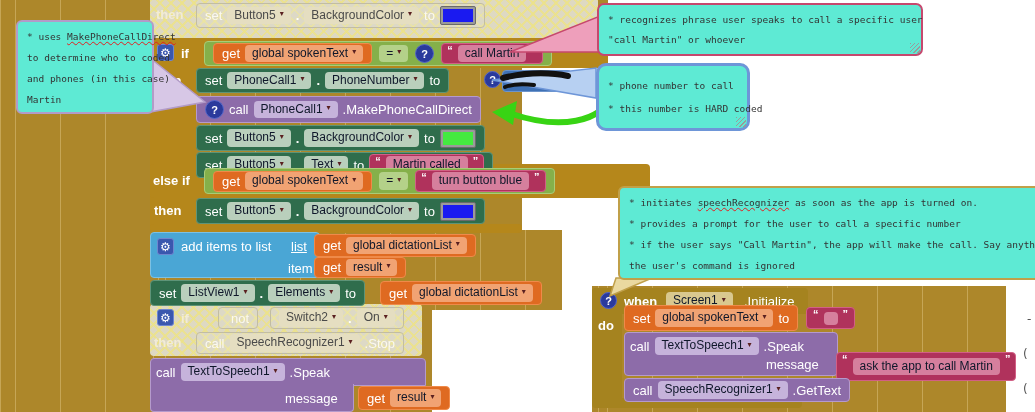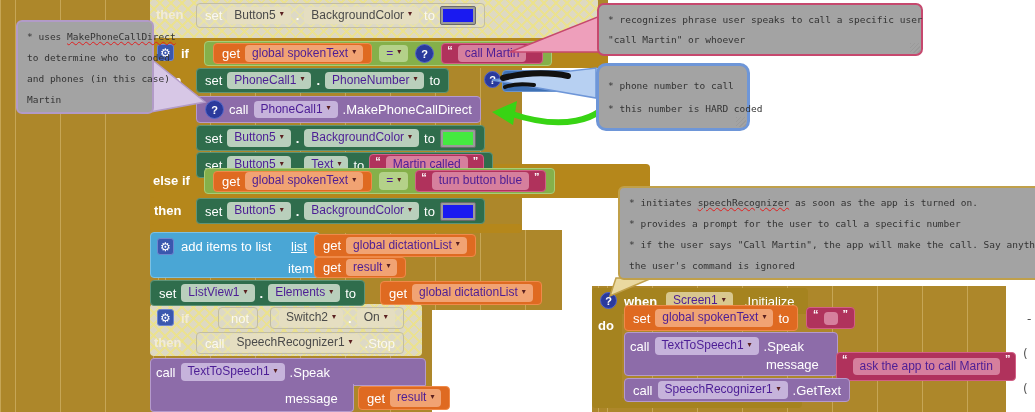--- a/index.html
+++ b/index.html
@@ -18,21 +18,21 @@
   
   .blk{display:flex;align-items:center;gap:5px;padding:0 8px;border-radius:4px;color:#fff;
        font-size:13px;white-space:nowrap;box-sizing:border-box;}
   .green{background:#2F6D4C;border:1px solid #5E9478;}
   .purple{background:#8D6CA9;border:1px solid #B59ACC;}
   .orange{background:#DF6A21;border:1px solid #EF8A49;}
   .lists{background:#4AA6D5;border:1px solid #7CC1E3;}
   .logic{background:#85B04A;border:1px solid #A9CC77;}
   .crimson{background:#B0325C;border:1px solid #D25F85;}
   .mathb{background:#3F71B5;border:1px solid #6C94CB;}
-  .pill{background:#B9CFBC;color:#4c1d95;font-size:12px;border-radius:4px;padding:1px 7px;
+  .pill{background:#B9CFBC;color:#0f172a;font-size:12px;border-radius:4px;padding:1px 7px;
         white-space:nowrap;display:inline-flex;align-items:center;line-height:1.3;}
   .p-purple{background:#C6B3DB;}
   .p-orange{background:#F1A373;}
   .p-tan{background:#D9C88F;}
   .p-logic{background:#B4D189;}
   .p-pink{background:#D67F9D;}
   .dd::after{content:"▾";font-size:8px;margin-left:4px;color:#5a2020;transform:translateY(-1px);}
   .dot{color:#fff;font-weight:bold;}
   .qb{width:17px;height:17px;border-radius:50%;background:#2A3A9C;border:1px solid #5566c9;color:#fff;
       font-size:11px;font-weight:bold;display:flex;align-items:center;justify-content:center;flex:none;}
@@ -45,21 +45,21 @@
   .strq::after{content:"\201D";color:#fff;font-size:11px;font-weight:bold;align-self:flex-start;margin-top:0px;}
   
   .hatch{background-color:#DED9C2;
          background-image:repeating-linear-gradient(45deg,rgba(236,226,138,.85) 0 2px,transparent 2px 8px),
                           repeating-linear-gradient(135deg,rgba(236,226,138,.85) 0 2px,transparent 2px 8px);}
   .ghost{background-color:#DDD9C6;border:1px solid #C2BDA2;color:#FBF9EF;
          background-image:repeating-linear-gradient(45deg,rgba(240,232,150,.55) 0 2px,transparent 2px 8px),
                           repeating-linear-gradient(135deg,rgba(240,232,150,.55) 0 2px,transparent 2px 8px);}
   .gpill{background:#E5DEC1;color:#4a4a4a;}
   
-  .cmt{background:#a3a3a3;font-family:"DejaVu Sans Mono",monospace;font-size:9.5px;color:#333;
+  .cmt{background:#5eead4;font-family:"DejaVu Sans Mono",monospace;font-size:9.5px;color:#333;
        padding:5px 9px;box-sizing:border-box;z-index:6;}
   .cmt div{white-space:nowrap;}
   .cmt-lav{border:2px solid #B29BC8;border-radius:6px;}
   .cmt-pink{border:2px solid #C6486E;border-radius:7px;}
   .cmt-blue{border:3px solid #6E96D8;border-radius:10px;}
   .cmt-gold{border:2px solid #C0A04A;border-radius:6px;}
   .wavy{text-decoration:underline;text-decoration-style:wavy;text-decoration-color:#e02020;text-decoration-thickness:1px;}
   .handle{position:absolute;right:1px;bottom:1px;width:10px;height:10px;
           background:repeating-linear-gradient(135deg,#9a9a9a 0 1px,transparent 1px 3px);}
   .frag{position:absolute;color:#555;font-size:12px;font-family:"DejaVu Sans",sans-serif;z-index:2;}

